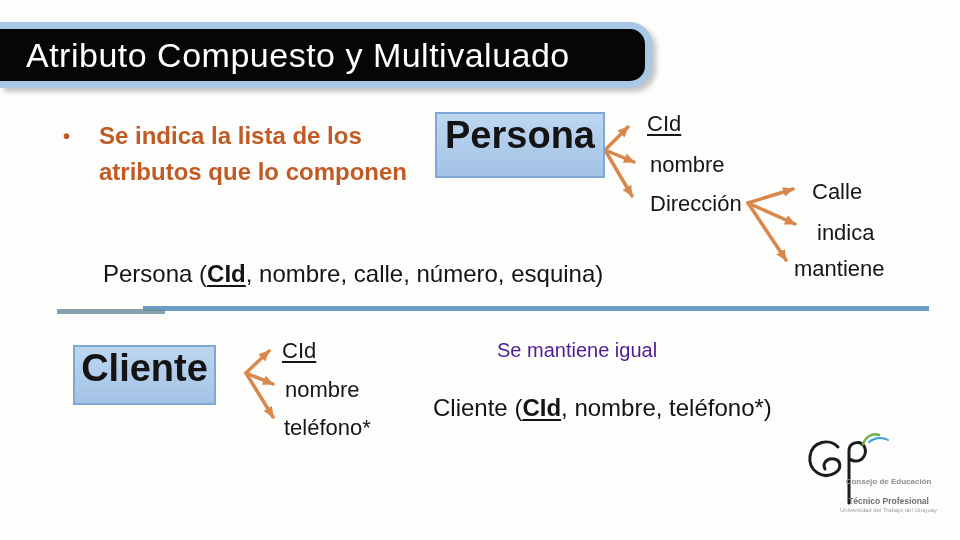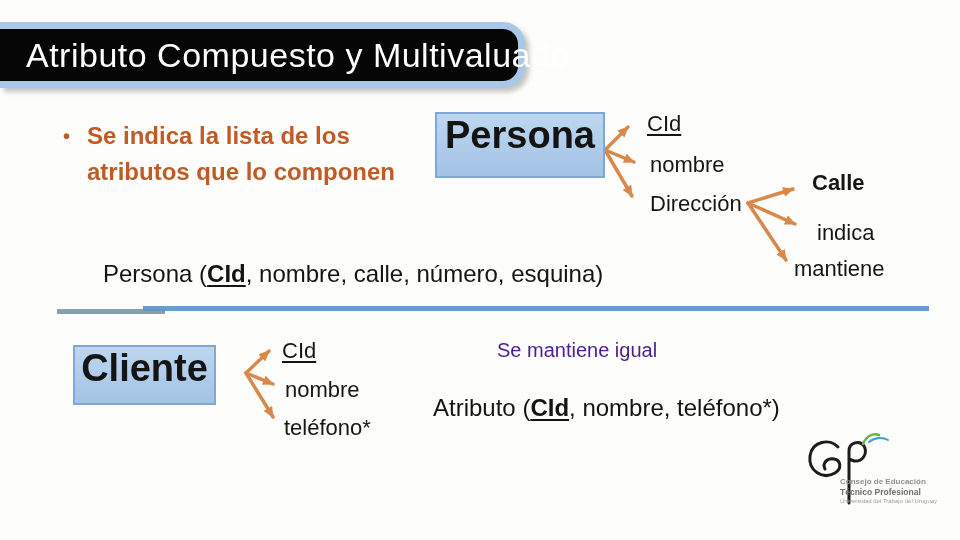--- a/index.html
+++ b/index.html
@@ -2,33 +2,33 @@
 <html><head>
 <meta charset="utf-8">
 <style>
   html,body{margin:0;padding:0;background:#e8e8e8;}
   .slide{
     position:relative;width:960px;height:540px;background:#fdfdfb;
     font-family:"Liberation Sans", sans-serif;overflow:hidden;
   }
   
   .title-banner{
-    position:absolute;left:0;top:22px;width:525px;height:66px;
+    position:absolute;left:0;top:22px;width:652px;height:66px;
     box-sizing:border-box;background:#060606;
     border:7px solid #a9c7e7;border-left:none;
     border-radius:0 22px 22px 0;
     display:flex;align-items:center;padding-left:26px;
     box-shadow:4px 4px 5px rgba(110,110,110,.4);
     color:#ffffff;font-size:34px;letter-spacing:.5px;white-space:nowrap;
   }
   
   .bullet{position:absolute;left:63px;top:118px;color:#c05b25;font-weight:bold;
     font-size:24px;line-height:36px;}
   .bullet .marker{display:inline-block;width:24px;vertical-align:top;font-size:20px;}
-  .bullet .lines{display:inline-block;}
+  .bullet .lines{display:inline-block;margin-left:12px;}
   
   .entity-box{
     position:absolute;box-sizing:border-box;
     border:2px solid #7fa8d6;
     background:linear-gradient(180deg,#bed7f0 0%,#a3c2e5 100%);
     display:flex;align-items:flex-start;justify-content:center;
     font-weight:bold;font-size:38px;color:#141414;
   }
   .entity-persona{left:435px;top:112px;width:170px;height:66px;}
   .entity-cliente{left:73px;top:345px;width:143px;height:60px;}
@@ -41,23 +41,23 @@
   
   .note{position:absolute;left:497px;top:339px;font-size:20px;font-weight:normal;color:#4c1d95;white-space:nowrap;}
   
   .divider-main{position:absolute;left:143px;top:306px;width:786px;height:5px;background:#6d9bc7;}
   .divider-left{position:absolute;left:57px;top:309px;width:108px;height:5px;background:#71909f;opacity:.85;}
   
   .arrows{position:absolute;left:0;top:0;pointer-events:none;}
   
   .logo{position:absolute;left:800px;top:425px;width:150px;height:95px;}
   .logo-mark{position:absolute;left:0;top:0;}
-  .logo-text{position:absolute;left:40px;top:52px;color:#8b8b8b;line-height:1.25;white-space:nowrap;}
+  .logo-text{position:absolute;left:40px;top:52px;color:#8b8b8b;line-height:1.25;white-space:nowrap;text-align:center;}
   .logo-text .l1{font-size:8px;font-weight:bold;color:#8f8f8f;}
-  .logo-text .l2{font-size:8.5px;font-weight:bold;color:#6e6e6e;}
+  .logo-text .l2{font-size:8.5px;font-weight:bold;color:#6e6e6e;margin-top:9px;}
   .logo-text .l3{font-size:6px;color:#a0a0a0;}
 </style>
 </head>
 <body>
 
 <div class="slide">
 
   <div class="title-banner">
     <span>Atributo Compuesto y Multivaluado</span>
   </div>
@@ -84,42 +84,42 @@
       <line x1="246" y1="373" x2="273" y2="417" marker-end="url(#ah)"></line>
     </g>
   </svg>
 
   <div class="entity-box entity-persona">
     <span>Persona</span>
   </div>
   <div class="attr key" style="left:647px;top:111px;">CId</div>
   <div class="attr" style="left:650px;top:152px;">nombre</div>
   <div class="attr" style="left:650px;top:191px;">Dirección</div>
-  <div class="attr" style="left:812px;top:170px;font-weight:bold;">Calle</div>
+  <div class="attr" style="left:812px;top:179px;">Calle</div>
   <div class="attr" style="left:817px;top:220px;">indica</div>
   <div class="attr" style="left:794px;top:256px;">mantiene</div>
 
   <div class="schema" style="left:103px;top:260px;text-align:right;">
     <span>Persona (</span><span class="k">CId</span><span>, nombre, calle, número, esquina)</span>
   </div>
 
   <div class="divider-main"></div>
   <div class="divider-left"></div>
 
   <div class="entity-box entity-cliente">
     <span>Cliente</span>
   </div>
   <div class="attr key" style="left:282px;top:338px;">CId</div>
   <div class="attr" style="left:285px;top:377px;">nombre</div>
   <div class="attr" style="left:284px;top:415px;">teléfono*</div>
 
   <div class="note">Se mantiene igual</div>
 
   <div class="schema" style="left:433px;top:394px;">
-    <span>Atributo (</span><span class="k">CId</span><span>, nombre, teléfono*)</span>
+    <span>Cliente (</span><span class="k">CId</span><span>, nombre, teléfono*)</span>
   </div>
 
   <div class="logo">
     <svg class="logo-mark" width="95" height="90" viewBox="0 0 95 90">
       <g fill="none" stroke="#1c1c1c" stroke-width="3" stroke-linecap="round">
         <path d="M38,22 C30,13 12,16 10,31 C8,46 23,55 35,48 C42,44 41,35 34,34 C27,33 22,38 25,44"></path>
         <path d="M49,78 L49,26 C49,17 60,15 64,21 C68,28 63,37 54,36 L49,34"></path>
       </g>
       <path d="M63,19 C66,11 73,8 79,10" fill="none" stroke="#6ab04c" stroke-width="2.5" stroke-linecap="round"></path>
       <path d="M69,17 C75,12 83,12 88,15" fill="none" stroke="#3aa0d8" stroke-width="2" stroke-linecap="round"></path>

